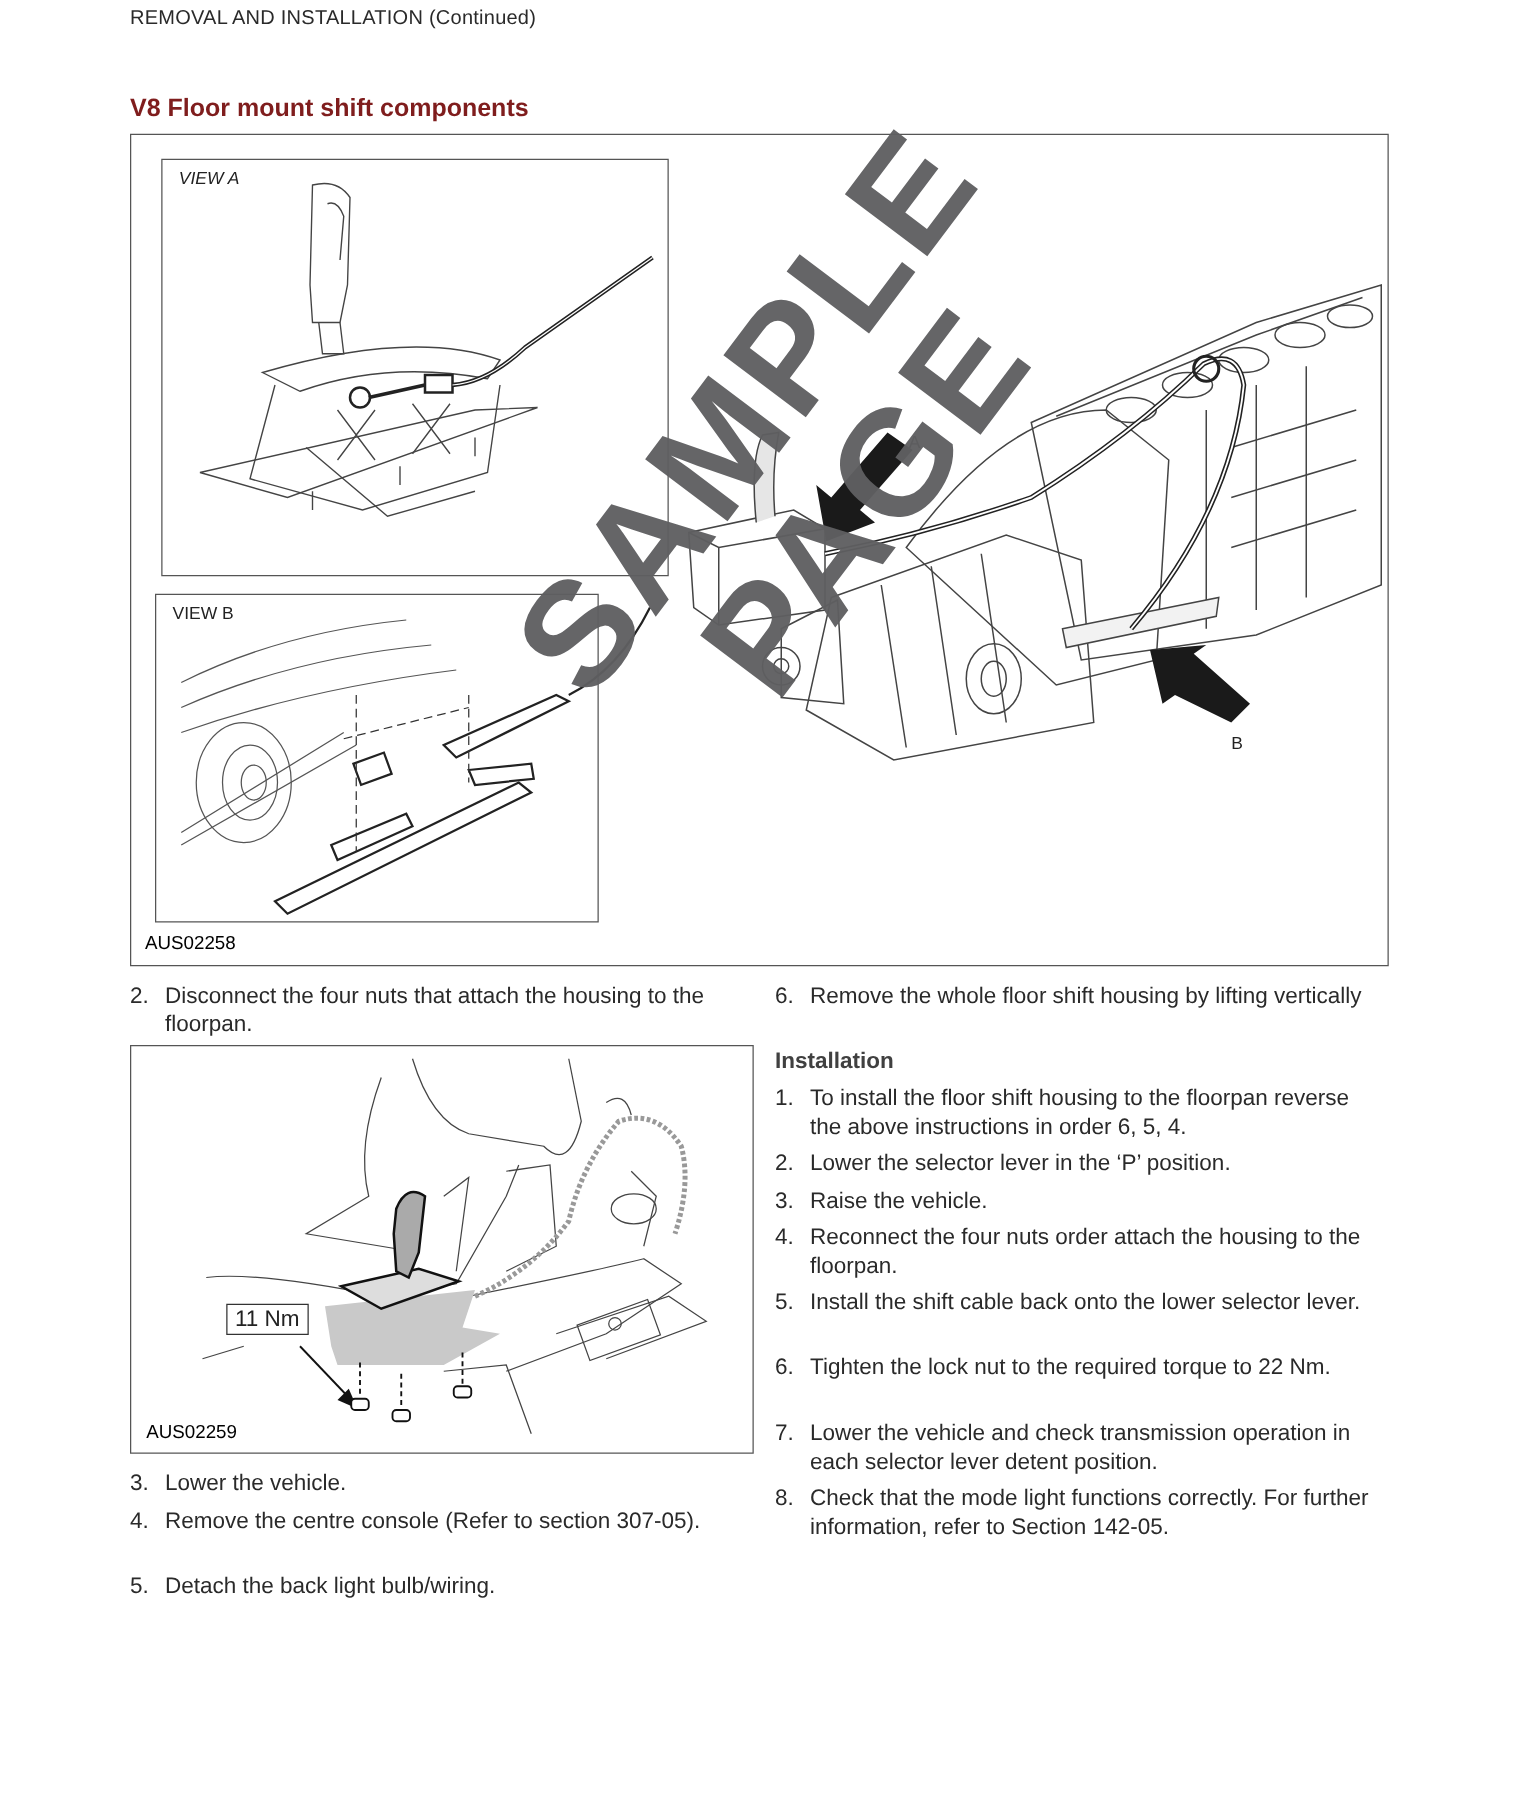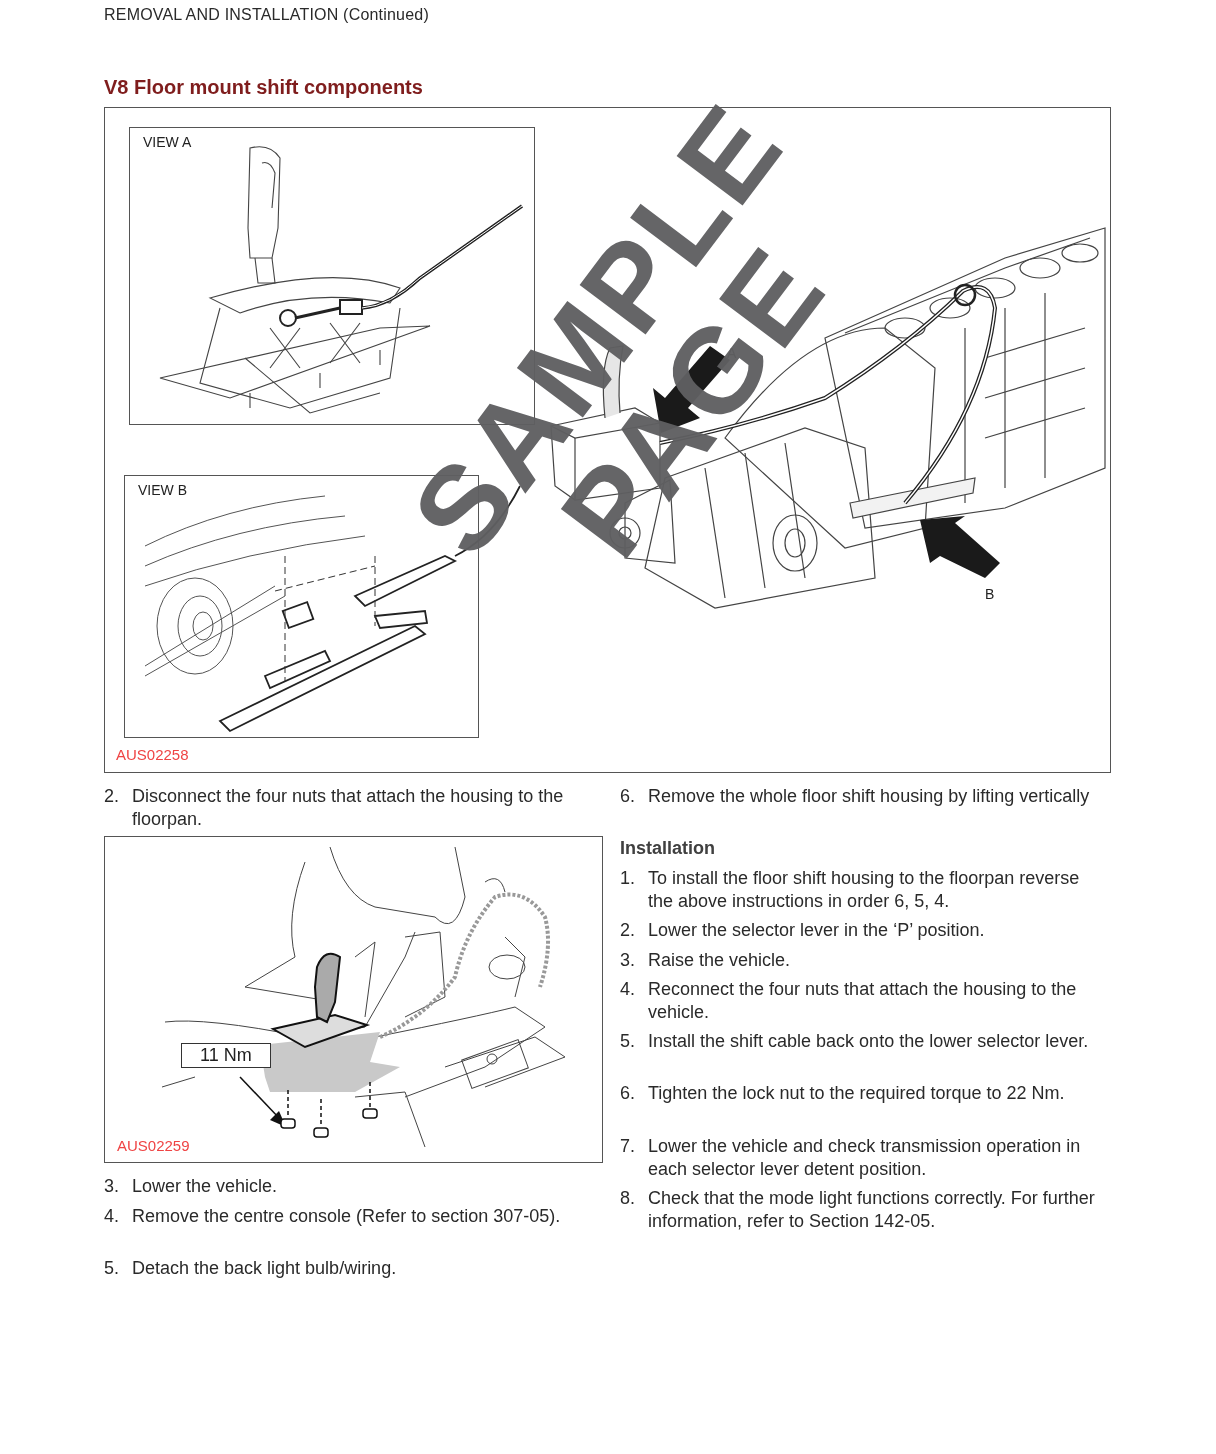--- a/index.html
+++ b/index.html
@@ -4,25 +4,25 @@
 <style>
   html, body { margin:0; padding:0; background:#ffffff; }
   body { width:1216px; height:1454px; position:relative; overflow:hidden;
          font-family:"Liberation Sans", sans-serif; color:#222; }
   .page-title { position:absolute; left:104px; top:6px; font-size:16px; font-weight:normal; letter-spacing:0.2px; color:#2a2a2a; }
   .sub-title { position:absolute; left:104px; top:76px; font-size:20px; font-weight:bold; color:#7f1d1d; }
 
   .fig-main { position:absolute; left:104px; top:107px; width:1007px; height:666px; border:1px solid #555; box-sizing:border-box; }
   .fig-view { position:absolute; border:1px solid #555; background:#fff; box-sizing:border-box; }
   .fig-view .view-label { position:absolute; left:13px; top:6px; font-size:14px; color:#222; }
-  .fig-code { position:absolute; font-size:15px; color:#ef4444; }
+  .fig-code { position:absolute; font-size:15px; color:#000000; }
   .arrow-label { position:absolute; font-size:14px; color:#222; }
 
   .fig-small { position:absolute; left:104px; top:836px; width:499px; height:327px; border:1px solid #555; box-sizing:border-box; }
-  .torque-box { position:absolute; left:76px; top:206px; padding:1px 18px; border:1px solid #333; background:#fff; font-size:18px; color:#222; }
+  .torque-box { position:absolute; left:76px; top:206px; padding:1px 6px; border:1px solid #333; background:#fff; font-size:18px; color:#222; }
 
   .step { position:absolute; font-size:18px; line-height:23px; color:#2a2a2a; }
   .step .num { position:absolute; left:0; top:0; }
   .step .txt { display:block; margin-left:28px; }
   .section-h { position:absolute; left:620px; top:838px; font-size:18px; font-weight:bold; color:#404040; }
 
   .watermark { position:absolute; left:195px; top:245px; width:900px; text-align:center;
                font-family:"Liberation Sans", sans-serif; font-weight:bold; font-size:120px;
                color:#5f5f61; transform:rotate(-53deg); transform-origin:50% 50%;
                letter-spacing:4px; opacity:0.96; pointer-events:none; line-height:1; }
@@ -72,21 +72,21 @@
     <path d="M555 335 Q640 318 720 290 Q800 240 858 183 Q885 170 890 200 Q880 300 800 395" fill="none" stroke="#fff" stroke-width="1.5"></path>
     <circle cx="860" cy="187" r="10" fill="none" stroke="#222" stroke-width="2.5"></circle>
 
     <polygon points="625,252 605,238 560,290 548,280 556,325 595,310 583,300" fill="#1a1a1a"></polygon>
 
     <polygon points="880,470 895,455 850,415 860,408 815,412 825,455 835,448" fill="#1a1a1a"></polygon>
   </svg>
   <div class="arrow-label" style="left:622px;top:237px;">A</div>
   <div class="arrow-label" style="left:880px;top:478px;">B</div>
 
-  <div class="fig-view" style="left:24px;top:19px;width:406px;height:298px;">
+  <div class="fig-view" style="left:24px;top:19px;width:406px;height:334px;font-style:italic;">
     <div class="view-label">VIEW A</div>
     <svg style="left:0;top:0" width="406" height="298" viewBox="0 0 406 298">
       <g fill="none" stroke="#444" stroke-width="1.1">
         <path d="M120 20 Q140 15 150 30 L148 100 L142 130 L120 130 L118 100 Z"></path>
         <path d="M132 35 Q140 32 145 45 L142 80"></path>
         <path d="M125 130 L128 155 L145 155 L142 130"></path>
         <path d="M80 170 Q200 135 270 160 L260 175 Q180 160 110 185 Z"></path>
         <path d="M90 180 L70 255 L160 280 L260 250 L270 180"></path>
         <path d="M30 250 L250 200 L300 198 L100 270 Z"></path>
         <path d="M115 230 L180 285 L250 265"></path>
@@ -203,21 +203,21 @@
 <div class="step" style="left:620px;top:919px;width:480px;">
   <span class="num">2.</span>
   <span class="txt">Lower the selector lever in the ‘P’ position.</span>
 </div>
 <div class="step" style="left:620px;top:949px;width:480px;">
   <span class="num">3.</span>
   <span class="txt">Raise the vehicle.</span>
 </div>
 <div class="step" style="left:620px;top:978px;width:500px;">
   <span class="num">4.</span>
-  <span class="txt">Reconnect the four nuts that attach the housing to the vehicle.</span>
+  <span class="txt">Reconnect the four nuts order attach the housing to the floorpan.</span>
 </div>
 <div class="step" style="left:620px;top:1030px;width:480px;">
   <span class="num">5.</span>
   <span class="txt">Install the shift cable back onto the lower selector lever.</span>
 </div>
 <div class="step" style="left:620px;top:1082px;width:480px;">
   <span class="num">6.</span>
   <span class="txt">Tighten the lock nut to the required torque to 22 Nm.</span>
 </div>
 <div class="step" style="left:620px;top:1135px;width:480px;">

